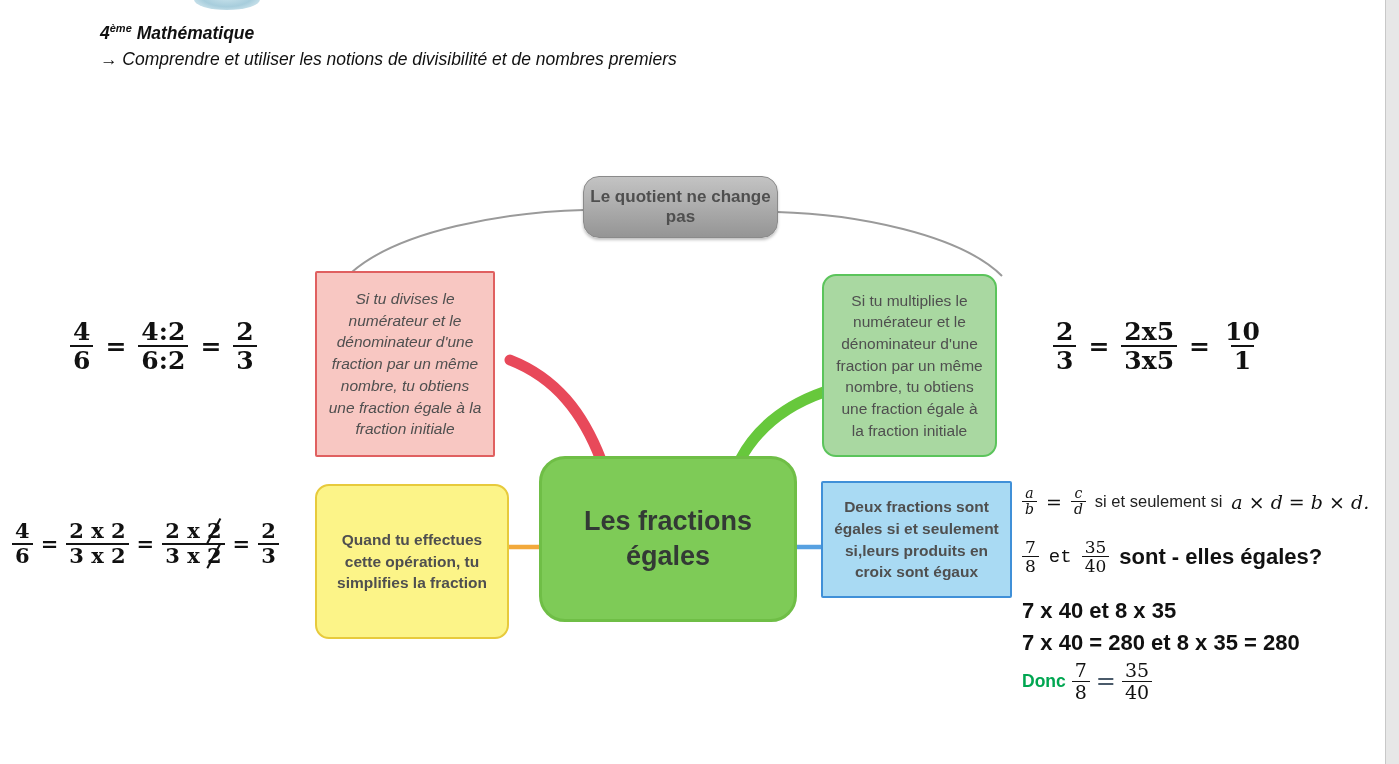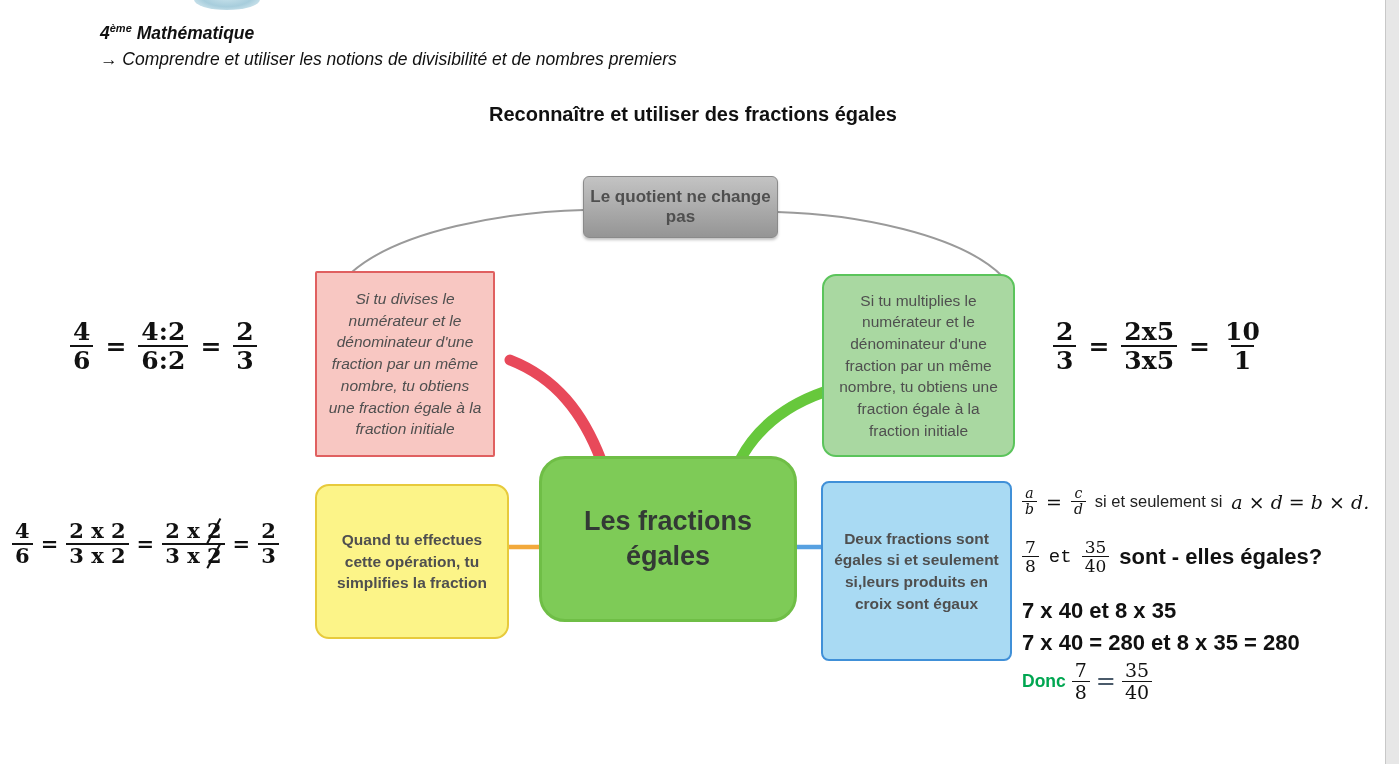--- a/index.html
+++ b/index.html
@@ -11,38 +11,38 @@
     background:radial-gradient(ellipse at 50% 30%, #cfe7ef 0%, #a7cddc 55%, #e8f4f8 100%);}
   .hdr{position:absolute;left:100px;top:22px;font-size:17.5px;font-style:italic;font-weight:bold;color:#111;}
   .hdr sup{font-size:11px;vertical-align:super;}
   .objective{position:absolute;left:100px;top:49px;font-size:17.5px;font-style:italic;color:#111;}
   .page-title{position:absolute;left:0;top:103px;width:1386px;text-align:center;
     font-size:20px;font-weight:bold;color:#111;}
 
   
   .node{position:absolute;display:flex;align-items:center;justify-content:center;text-align:center;
     box-sizing:border-box;z-index:2;color:var(--node-text,#4f4f4f);}
-  .node-top{left:583px;top:176px;width:195px;height:62px;border-radius:6px;
+  .node-top{left:583px;top:176px;width:195px;height:62px;border-radius:16px;
     background:linear-gradient(var(--gray-node-top,#c2c2c2),var(--gray-node-bottom,#949494));
     border:1px solid var(--gray-node-border,#8a8a8a);font-size:17px;font-weight:bold;line-height:1.2;
     box-shadow:0 2px 3px rgba(0,0,0,.25);}
   .node-divide{left:315px;top:271px;width:180px;height:186px;border-radius:2px;
     background:var(--pink-bg,#f8c7c2);border:2px solid var(--pink-border,#e06060);
     font-style:italic;font-size:15.5px;line-height:1.4;padding:6px 10px;}
-  .node-multiply{left:822px;top:274px;width:193px;height:183px;border-radius:14px;
+  .node-multiply{left:822px;top:274px;width:175px;height:183px;border-radius:14px;
     background:var(--green-bg,#a9d8a1);border:2px solid var(--green-border,#5bc45b);
     font-size:15.5px;line-height:1.4;padding:6px 10px;}
   .node-center{left:539px;top:456px;width:258px;height:166px;border-radius:26px;
     background:var(--center-green,#7ecb57);border:3px solid var(--center-border,#6fbe46);
     font-size:27px;font-weight:bold;line-height:1.3;color:var(--center-text,#333a35);
     padding:16px 18px;}
   .node-simplify{left:315px;top:484px;width:194px;height:155px;border-radius:14px;
     background:var(--yellow-bg,#fcf488);border:2px solid var(--yellow-border,#e7ca3c);
     font-size:15.5px;font-weight:bold;line-height:1.4;padding:4px 10px;}
-  .node-cross{left:821px;top:481px;width:191px;height:180px;border-radius:8px;
+  .node-cross{left:821px;top:481px;width:191px;height:117px;border-radius:2px;
     background:var(--blue-bg,#a9daf3);border:2px solid var(--blue-border,#4090d8);
     font-size:15.5px;font-weight:bold;line-height:1.4;padding:4px 8px;}
 
   svg.connectors{position:absolute;left:0;top:0;z-index:1;pointer-events:none;}
 
   
   .frac{display:inline-flex;flex-direction:column;align-items:center;vertical-align:middle;
     font-family:"DejaVu Serif",serif;line-height:1.08;}
   .frac .num,.frac .den{display:block;padding:0 3px;white-space:pre;}
   .frac .den{border-top:2px solid #141414;}
@@ -78,21 +78,20 @@
 </head>
 <body>
 
 <div id="stage">
 
   <div class="logo-frag"></div>
 
   <div class="hdr"><span>4</span><sup>ème</sup>&nbsp;<span>Mathématique</span></div>
   <div class="objective">→ Comprendre et utiliser les notions de divisibilité et de nombres premiers</div>
 
-  <div class="page-title">Reconnaître et utiliser des fractions égales</div>
 
   <svg class="connectors" width="1399" height="764" viewBox="0 0 1399 764">
     <path d="M 584 210 C 505 212, 400 230, 352 272" fill="none" stroke="#9a9a9a" stroke-width="2"></path>
     <path d="M 777 212 C 855 214, 960 234, 1002 276" fill="none" stroke="#9a9a9a" stroke-width="2"></path>
     <path d="M 510 360 C 556 378, 583 413, 601 460" fill="none" stroke="#e8495a" stroke-width="11" stroke-linecap="round"></path>
     <path d="M 824 392 C 784 406, 757 428, 740 460" fill="none" stroke="#67c83c" stroke-width="11" stroke-linecap="round"></path>
     <path d="M 507 547 L 542 547" fill="none" stroke="#f2a93b" stroke-width="4.5"></path>
     <path d="M 795 547 L 824 547" fill="none" stroke="#57a1e1" stroke-width="4.5"></path>
   </svg>
 

